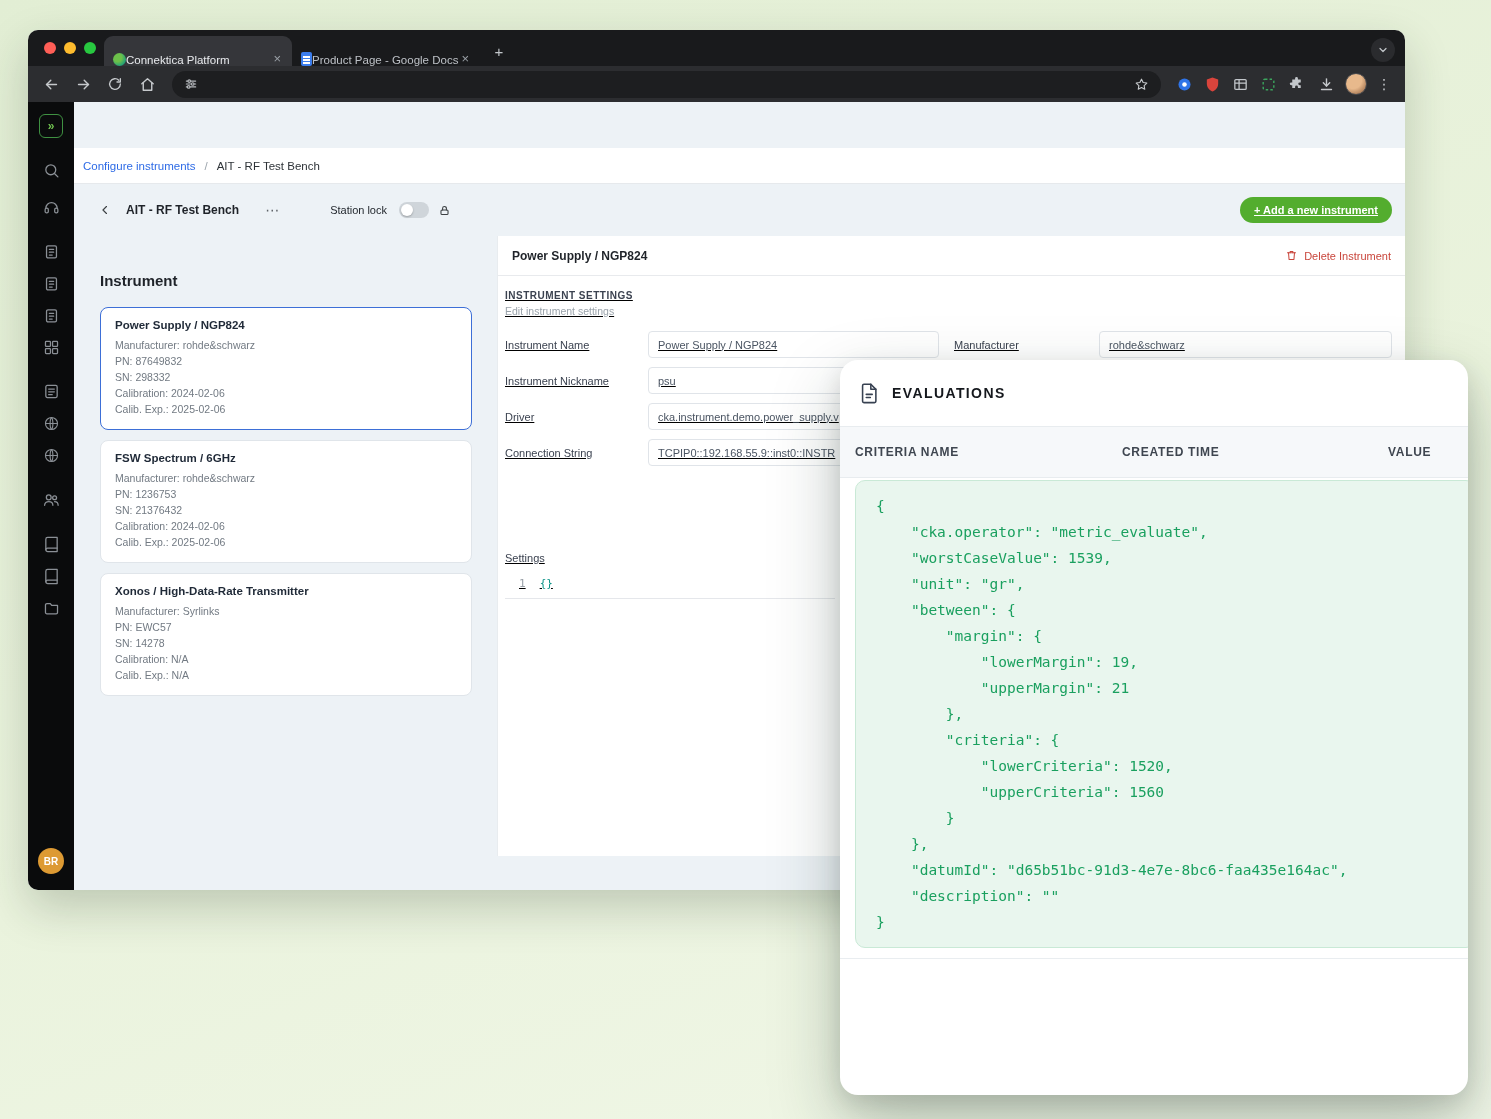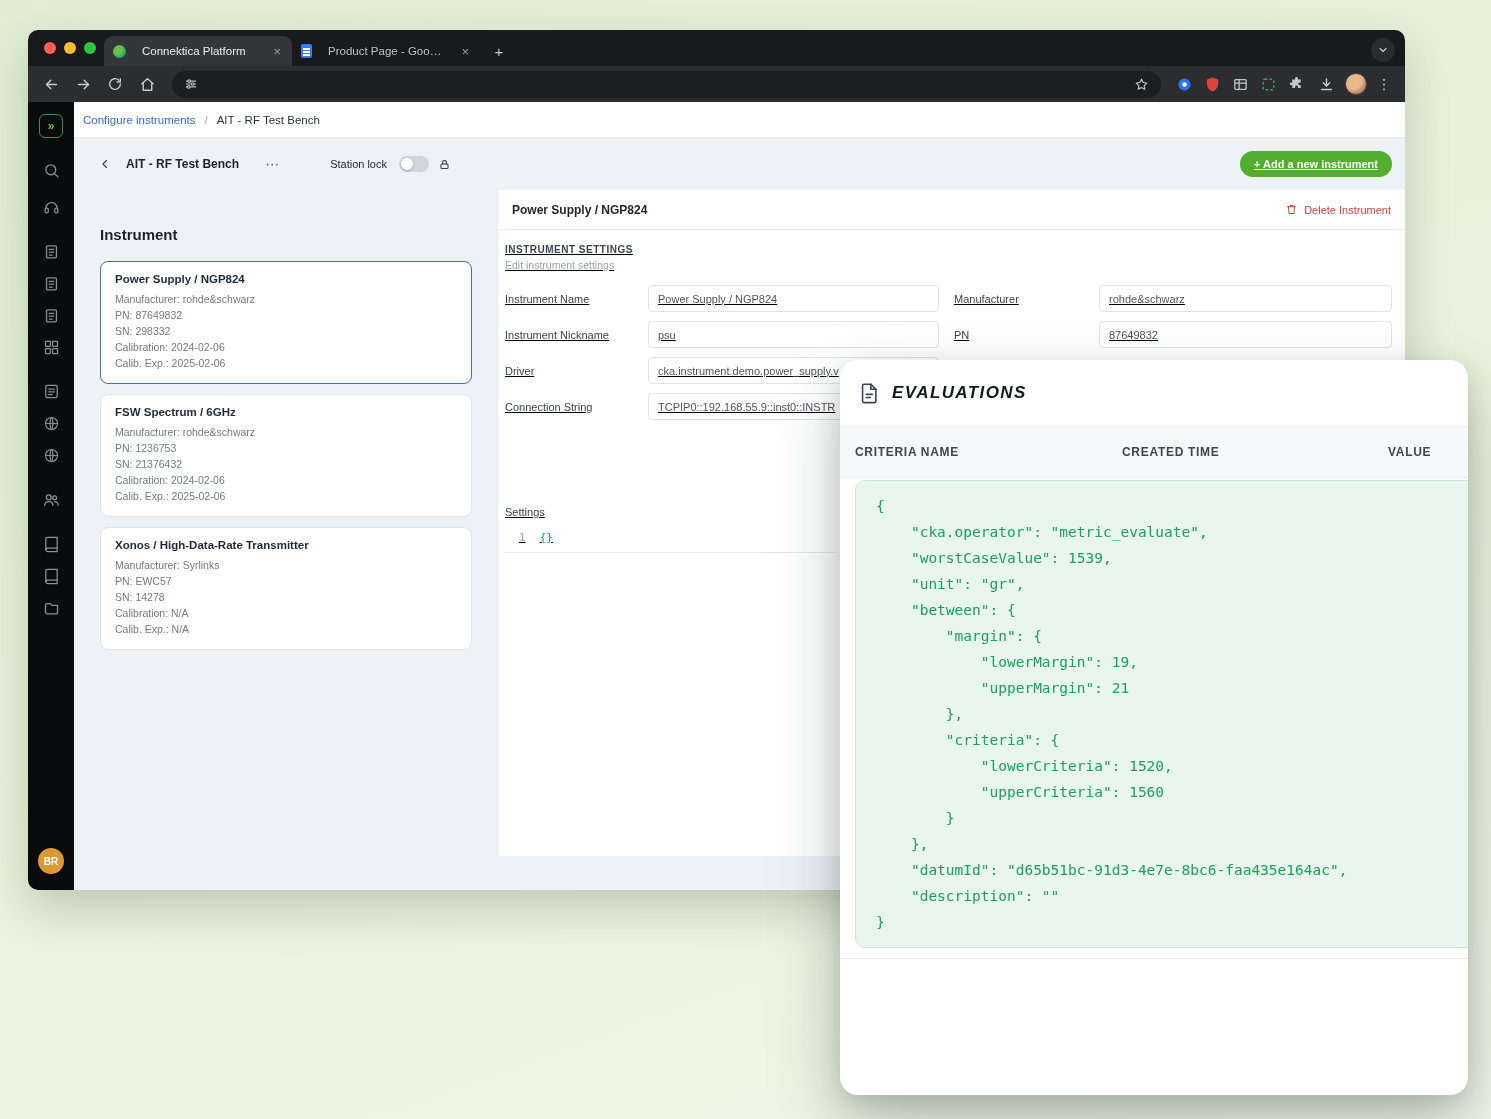--- a/index.html
+++ b/index.html
@@ -6,21 +6,21 @@
   html,body { width:1491px; height:1119px; }
   body { font-family:"Liberation Sans", sans-serif; background:linear-gradient(160deg,#e2eed4 0%,#eaf3dd 55%,#f1f7e8 100%); position:relative; overflow:hidden; }
 
   
   .browser { position:absolute; left:28px; top:30px; width:1377px; height:860px; border-radius:10px; overflow:hidden; background:#fff; box-shadow:0 18px 45px rgba(30,50,30,.22); }
 
   .tabstrip { height:36px; background:#191a1c; display:flex; align-items:flex-end; padding:0 10px; }
   .traffic { display:flex; gap:8px; align-items:center; height:36px; padding:0 8px 0 6px; }
   .tl { width:12px; height:12px; border-radius:50%; }
   .tl.red{background:#ff5f57;} .tl.yellow{background:#febc2e;} .tl.green{background:#28c840;}
-  .tab { height:30px; width:188px; display:flex; align-items:center; gap:16px; padding:0 9px; border-radius:9px 9px 0 0; color:#bdc1c6; font-size:11.5px; }
+  .tab { height:30px; width:188px; display:flex; align-items:flex-end; gap:0; padding:0 9px; border-radius:9px 9px 0 0; color:#bdc1c6; font-size:11.5px; }
   .tab.active { background:#35363a; color:#e8eaed; }
   .tab .t-title { flex:1; white-space:nowrap; overflow:hidden; text-overflow:ellipsis; }
   .tab .t-close { font-size:13px; color:#9aa0a6; padding:0 2px; }
   .fav-ck { width:13px; height:13px; border-radius:50%; background:radial-gradient(circle at 35% 35%, #6cc04a 0 35%, #1e9e7a 75%); flex:none; }
   .fav-docs { width:11px; height:14px; border-radius:2px; background:#3b7ded; position:relative; flex:none; }
   .fav-docs:before { content:""; position:absolute; left:2px; top:4px; width:7px; height:1.5px; background:#fff; box-shadow:0 3px 0 #fff, 0 6px 0 #fff; }
   .newtab { width:26px; height:26px; margin:0 0 2px 6px; border-radius:50%; display:flex; align-items:center; justify-content:center; color:#c3c7cb; font-size:15px; }
   .tabsearch { margin-left:auto; margin-bottom:4px; width:24px; height:24px; border-radius:50%; background:#2a2b2e; display:flex; align-items:center; justify-content:center; color:#c3c7cb; }
 
   .toolbar { height:36px; background:#2c2d30; display:flex; align-items:center; gap:6px; padding:0 10px; }
@@ -33,21 +33,21 @@
   .kebab-v { color:#c6c9cc; font-size:14px; padding:0 4px; }
 
   
   .app { display:flex; height:calc(100% - 72px); background:#edf2f6; }
   .sidebar { width:46px; background:#0a0b0c; display:flex; flex-direction:column; align-items:center; padding-top:12px; flex:none; }
   .sb-expand { width:24px; height:24px; border:1px solid #3f9142; border-radius:6px; color:#6fbf4f; display:flex; align-items:center; justify-content:center; font-size:12px; font-weight:bold; }
   .sb-ic { color:#8b9096; margin-top:15px; display:flex; }
   .sb-gap { margin-top:27px; }
   .sb-avatar { margin-top:auto; margin-bottom:16px; width:26px; height:26px; border-radius:50%; background:#dd9a33; color:#fff; font-size:10px; font-weight:700; display:flex; align-items:center; justify-content:center; }
 
-  .content { flex:1; display:flex; flex-direction:column; min-width:0; }
+  .content { flex:1; display:flex; flex-direction:column; min-width:0;margin-top:46px; }
   .breadcrumb { height:36px; background:#fff; border-bottom:1px solid #e6e9ec; display:flex; align-items:center; padding-left:9px; font-size:11.5px; }
   .bc-link { color:#2e6be6; }
   .bc-sep { color:#9aa3ab; margin:0 9px; }
   .bc-cur { color:#2e3338; }
 
   .page-toolbar { height:52px; display:flex; align-items:center; padding:0 13px 0 24px; }
   .pt-back { color:#3c4043; display:flex; }
   .pt-title { font-size:12px; font-weight:700; color:#1f2329; margin-left:14px; }
   .pt-more { color:#5f6368; font-size:14px; margin-left:26px; letter-spacing:1px; }
   .pt-lock-label { font-size:11px; color:#24292f; margin-left:50px; }
@@ -79,21 +79,21 @@
   .f-label.right { padding-left:15px; }
   .f-input { height:27px; width:100%; border:1px solid #e0e4e9; border-radius:4px; background:#fff; font-size:11px; color:#4b5563; padding:0 9px; font-family:"Liberation Sans", sans-serif; }
   .settings-label { margin-top:86px; font-size:11px; color:#3b4250; }
   .editor-row { margin-top:9px; width:330px; display:flex; align-items:center; gap:14px; padding:4px 0 8px 14px; border-bottom:1px solid #e5e7eb; font-family:"DejaVu Sans Mono", monospace; font-size:11px; }
   .editor-ln { color:#9aa1a8; }
   .editor-code { color:#0d9488; }
 
   
   .evals { position:absolute; left:840px; top:360px; width:628px; height:735px; background:#fff; border-radius:18px; box-shadow:0 30px 70px rgba(20,45,35,.28), 0 8px 24px rgba(0,0,0,.12); overflow:hidden; }
   .ev-header { height:66px; display:flex; align-items:center; gap:12px; padding:0 24px 0 18px; }
-  .ev-title { font-size:17px; font-weight:800; letter-spacing:1.4px; color:#15181d;font-style:italic; }
+  .ev-title { font-size:14px; font-weight:800; letter-spacing:1.4px; color:#15181d; }
   .ev-thead { height:52px; background:#f6f8fa; border-top:1px solid #e8ecef; border-bottom:1px solid #e8ecef; display:grid; grid-template-columns:267px 266px 1fr; align-items:center; padding-left:15px; font-size:12px; font-weight:700; letter-spacing:.7px; color:#3f4650; }
   .ev-row { height:96px; display:grid; grid-template-columns:267px 266px 1fr; align-items:center; padding-left:15px; }
   .ev-name-cell { display:flex; align-items:flex-start; gap:10px; }
   .ev-chevron { color:#15181d; display:flex; margin-top:4px; }
   .ev-name { font-size:15.5px; color:#15181d; line-height:26px; white-space:pre-line; }
   .ev-cell { font-size:15px; color:#15181d; }
   .ev-code { margin:2px -8px 0 15px; background:#e9f6ee; border:1px solid #c9e9d6; border-radius:10px; padding:12px 20px; font-family:"DejaVu Sans Mono", monospace; font-size:14.5px; line-height:26px; color:#1aa05f; white-space:pre; overflow:hidden; }
   .ev-footer { margin-top:10px; border-top:1px solid #e9edf0; height:38px; }
 
   svg { display:block; }

